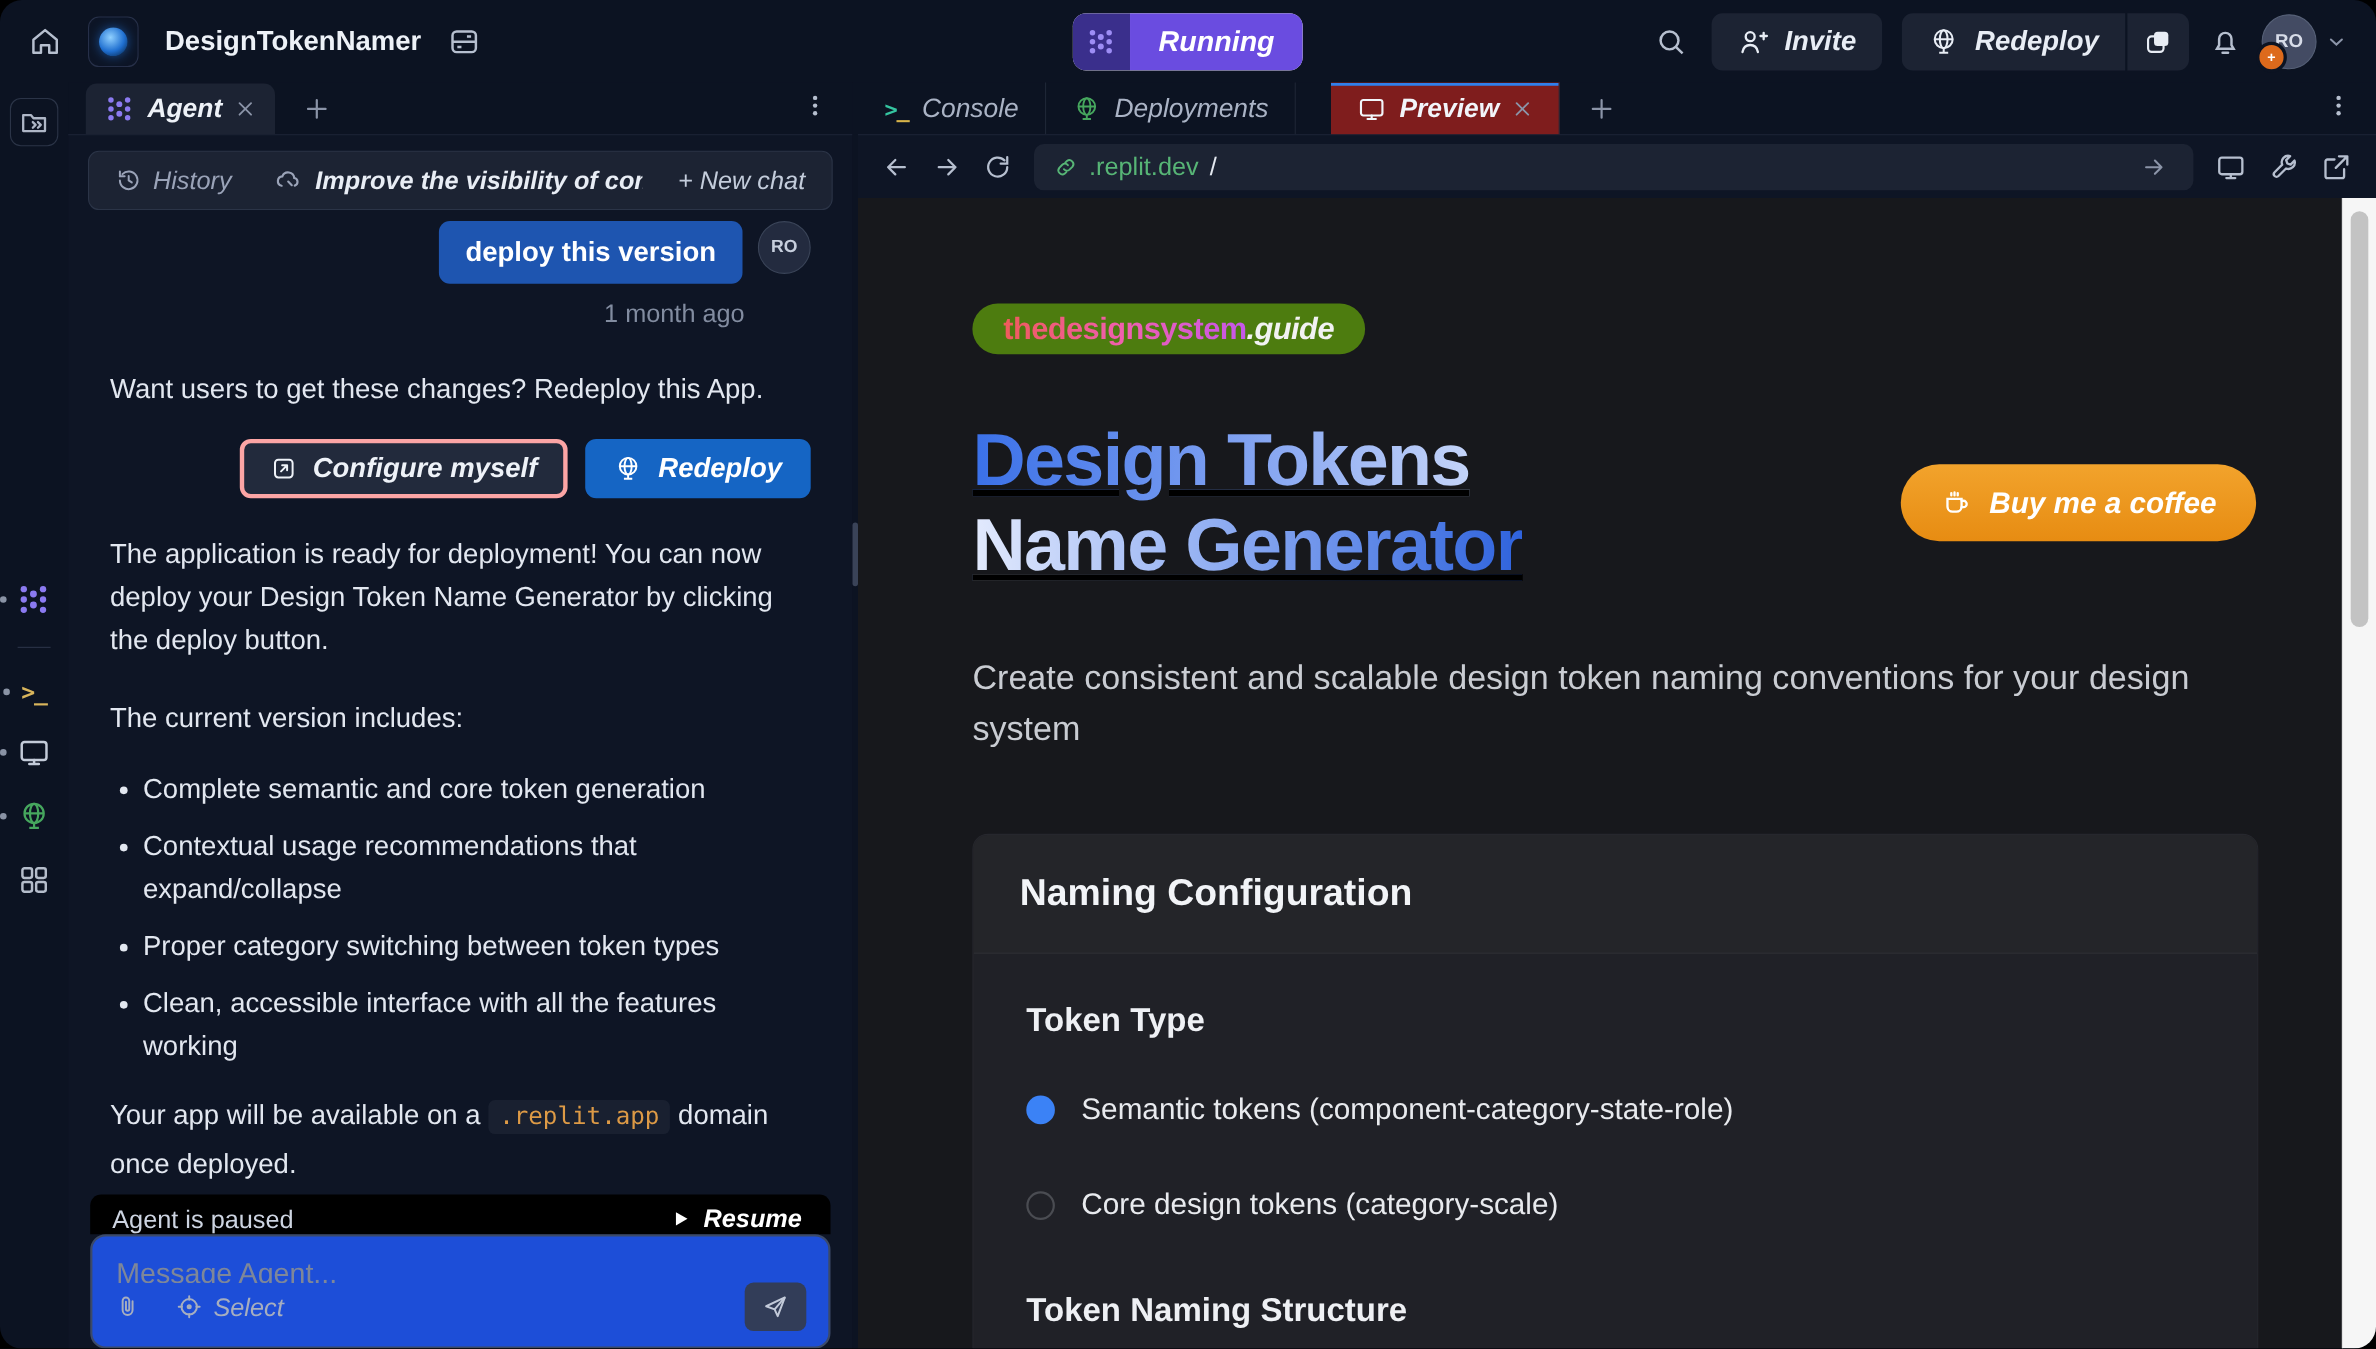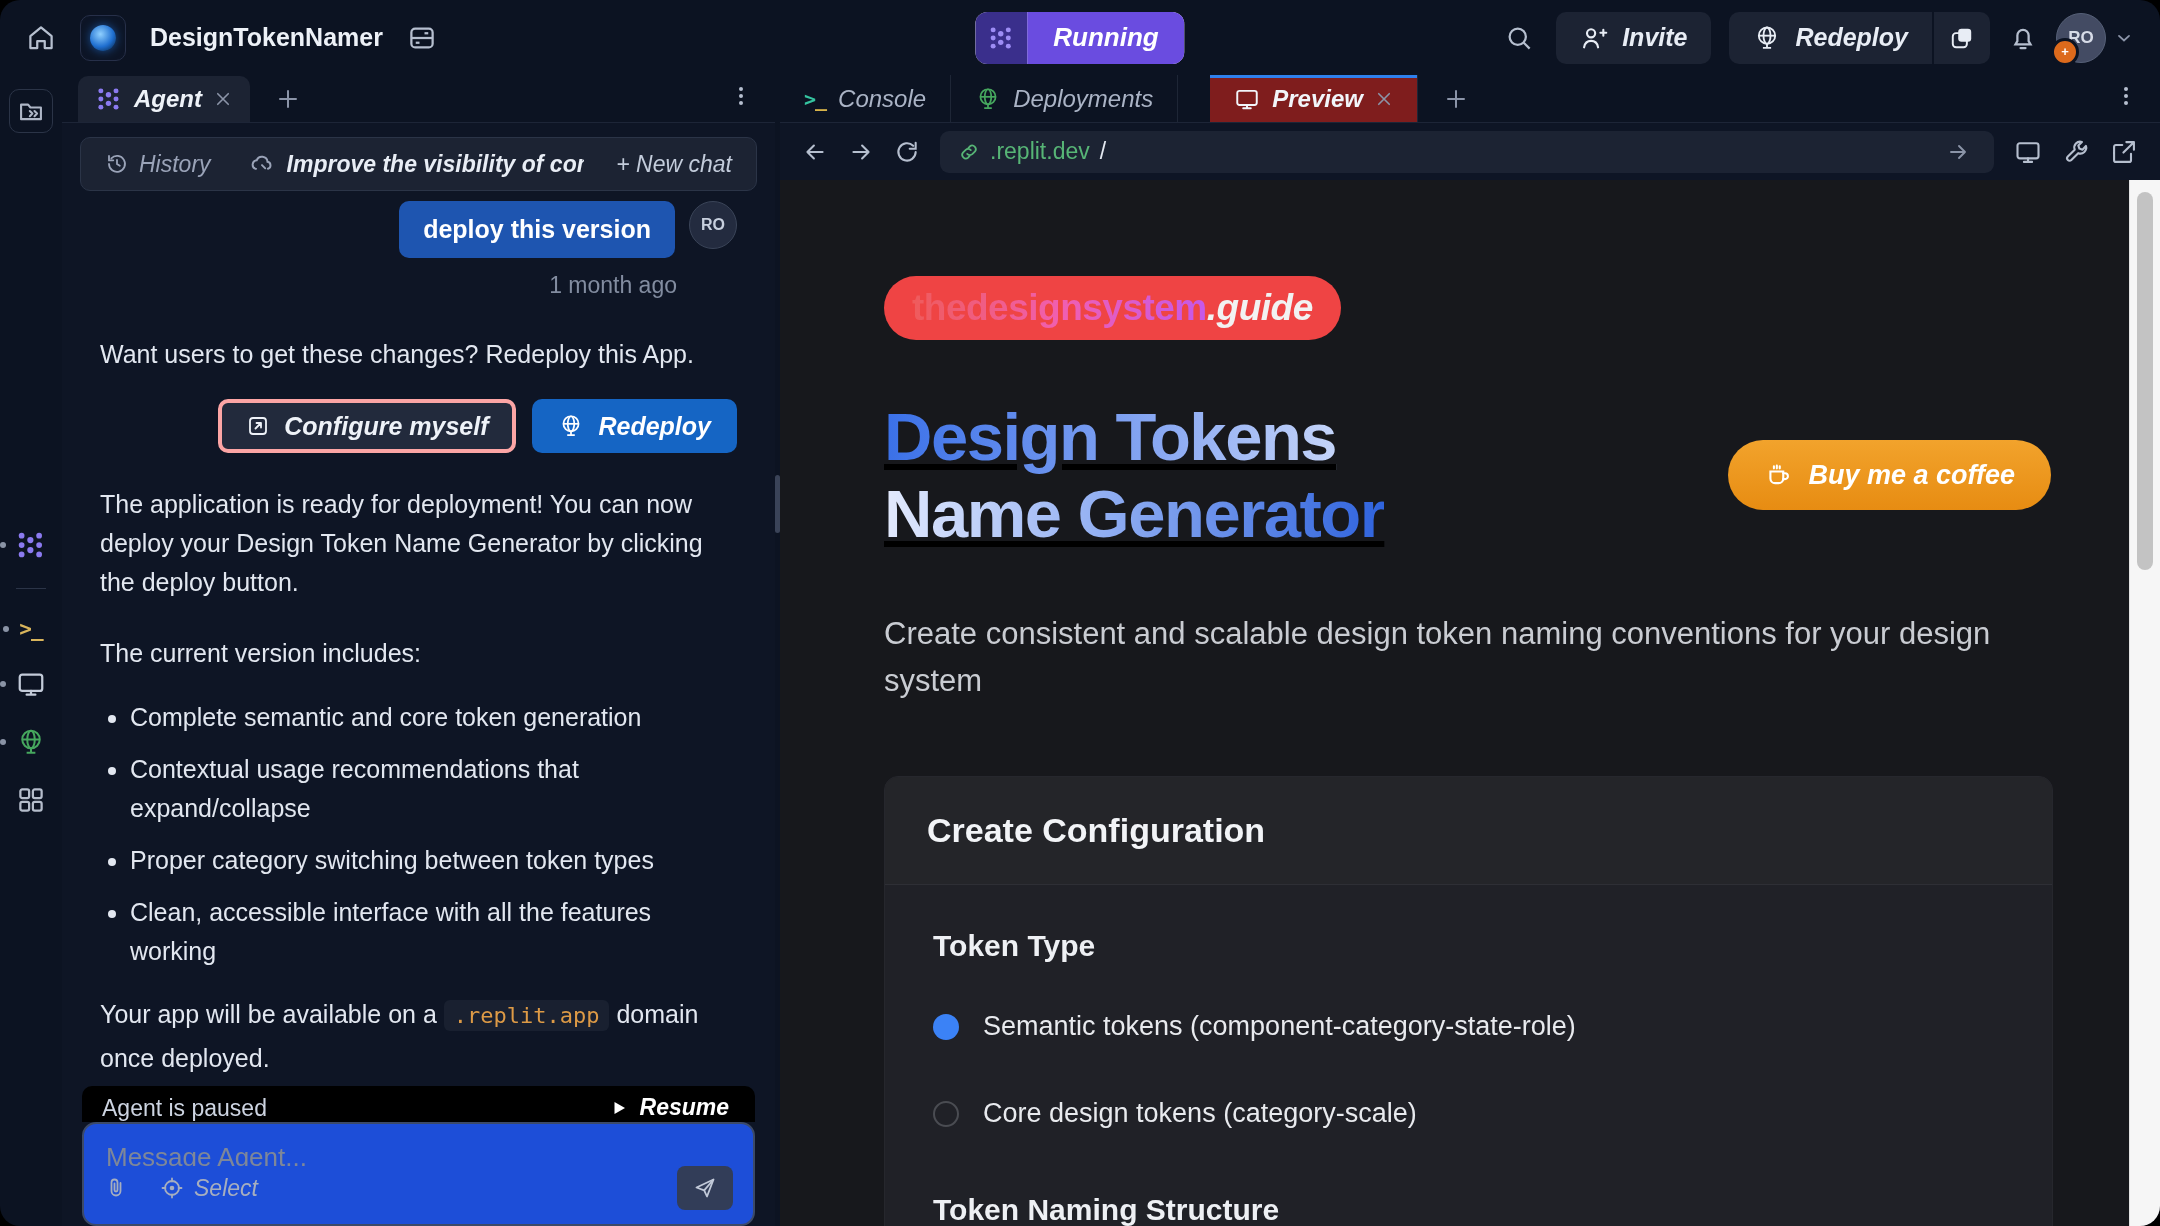--- a/index.html
+++ b/index.html
@@ -90,21 +90,21 @@
   .cprompt .gt{color:#35c4a0;} .cprompt .us{color:#d8b44a;}
 
   .urlrow{height:57px;flex:0 0 57px;display:flex;align-items:center;gap:20px;padding:0 22px;}
   .urlfield{flex:1;height:42px;background:#1c2333;border-radius:9px;display:flex;align-items:center;gap:10px;padding:0 18px;font-size:23px;}
   .url-domain{color:#57b576;}
   .url-path{color:#e4e9f1;}
   .go-arrow{margin-left:auto;color:#8b94a8;background:none;border:none;}
 
   .pcontent{flex:1;min-height:0;background:#17181c;display:flex;position:relative;}
   .pagewrap{flex:1;overflow:hidden;padding:96px 0 0 104px;}
-  .logo-pill{display:inline-flex;align-items:center;height:64px;background:#ef4444;border-radius:999px;padding:0 28px;font-size:37px;font-weight:800;letter-spacing:-0.5px;}
+  .logo-pill{display:inline-flex;align-items:center;height:46px;background:#4d7c0f;border-radius:999px;padding:0 28px;font-size:28px;font-weight:800;letter-spacing:-0.5px;}
   .logo-main{background:linear-gradient(90deg,#ef5b5b,#f05fb0 50%,#c558ea);-webkit-background-clip:text;background-clip:text;color:transparent;}
   .logo-suffix{color:#f2f2f2;font-style:italic;font-weight:600;}
   .hero{width:1167px;display:flex;align-items:center;justify-content:space-between;margin-top:58px;}
   .h1{margin:0;font-size:67px;line-height:77px;font-weight:800;letter-spacing:-1.5px;text-decoration:underline;}
   .h1 .l1{display:block;background:linear-gradient(90deg,#3a70e8,#89a8f2 55%,#d4e0fb);-webkit-background-clip:text;background-clip:text;color:transparent;}
   .h1 .l2{display:block;background:linear-gradient(90deg,#e3eafd,#8fadf2 45%,#2f63dd);-webkit-background-clip:text;background-clip:text;color:transparent;}
   .coffee-btn{height:70px;flex:0 0 auto;border:none;border-radius:999px;background:linear-gradient(180deg,#f2a32c,#e78c12);color:#fff;font-size:27px;font-weight:600;display:flex;align-items:center;gap:16px;padding:0 36px;white-space:nowrap;}
   .subtitle{margin-top:58px;width:1120px;font-size:31px;line-height:47px;color:#c9ccd2;}
   .card{margin-top:72px;width:1167px;background:#202127;border:1px solid #26272d;border-radius:14px;overflow:hidden;}
   .card-header{background:#242529;border-bottom:1px solid #2e2f35;padding:34px 42px;font-size:34px;font-weight:700;color:#f2f4f7;}
@@ -570,21 +570,21 @@
                     <path d="M16.5 10.5H18a2.5 2.5 0 0 1 0 5h-1.5"></path>
                     <path d="M8.5 4.5v1.8M11 4v2.3M13.5 4.5v1.8"></path>
                   </svg>
                 </span>
               <span>Buy me a coffee</span>
             </button>
           </div>
           <p class="subtitle">Create consistent and scalable design token naming conventions for your design system</p>
 
           <div class="card">
-            <div class="card-header">Create Configuration</div>
+            <div class="card-header">Naming Configuration</div>
             <div class="card-body">
               <div class="sec-title">Token Type</div>
               <label class="radio-row">
                 <span class="radio on"></span>
                 <span>Semantic tokens (component-category-state-role)</span>
               </label>
               <label class="radio-row" style="margin-top:56px">
                 <span class="radio off"></span>
                 <span>Core design tokens (category-scale)</span>
               </label>

